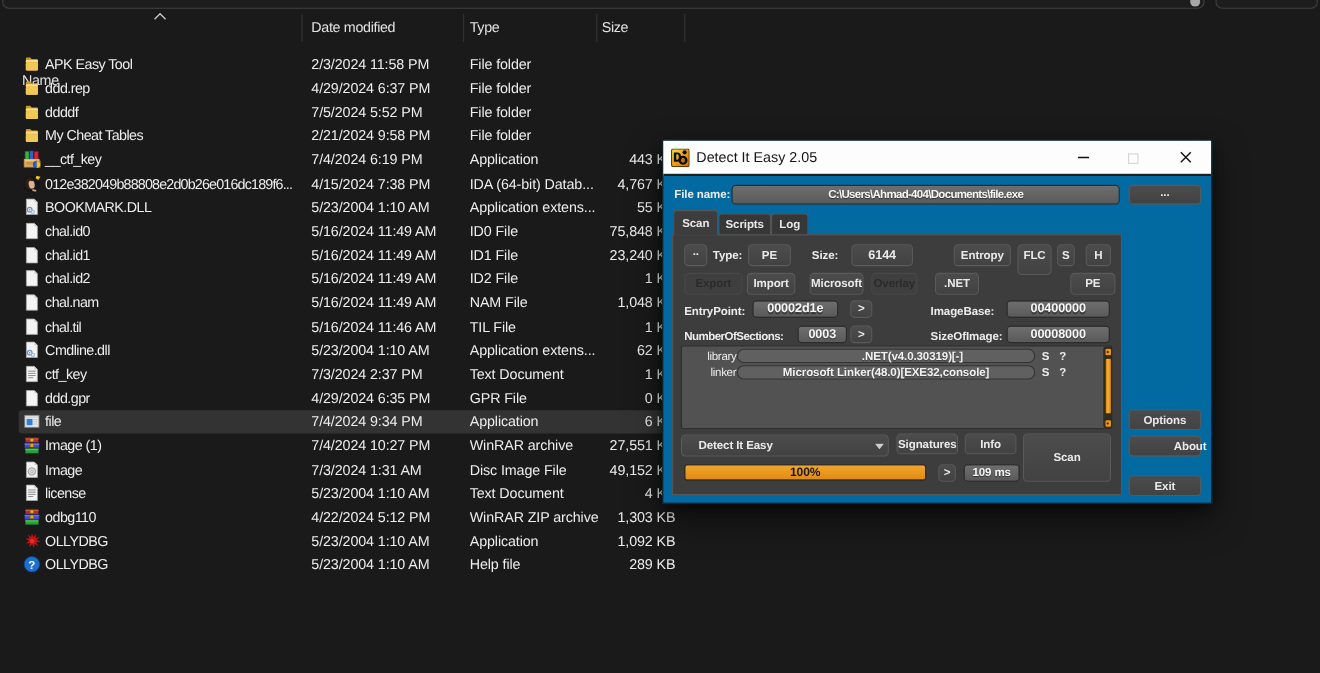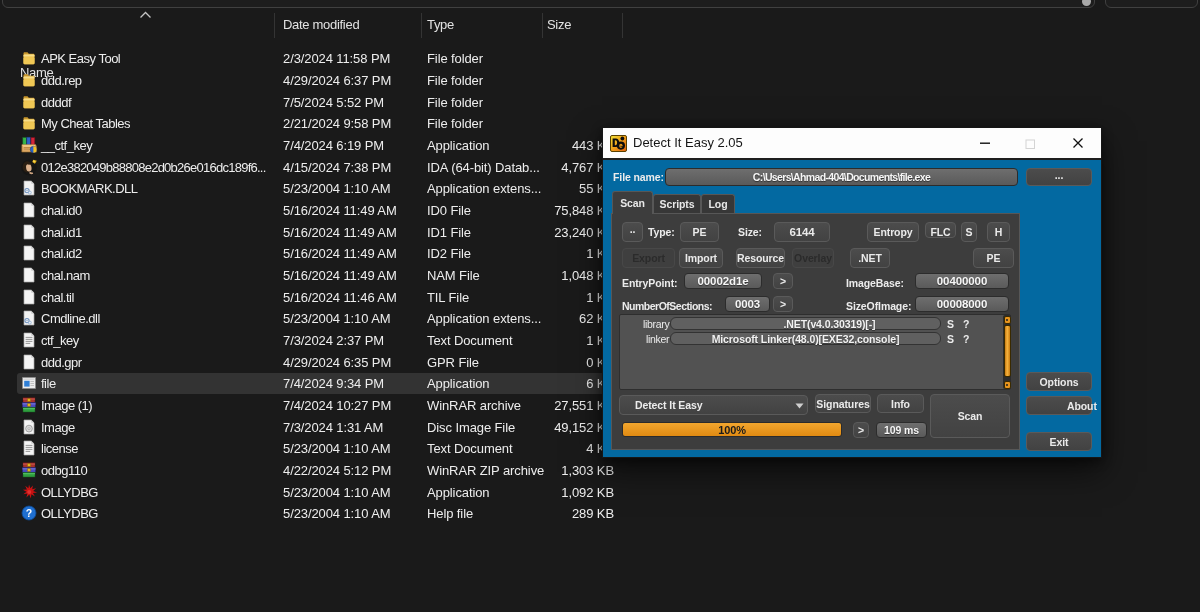--- a/index.html
+++ b/index.html
@@ -368,27 +368,27 @@
     <div class="abs tab" style="left:50px;top:66px;width:48px;height:20px;line-height:19px;background:#373737;">Scripts</div>
     <div class="abs tab" style="left:98px;top:66px;width:34px;height:20px;line-height:19px;background:#373737;">Log</div>
     <div class="abs" id="panel"></div>
 
     <div class="abs btn" style="left:19px;top:94px;width:21px;height:20px;line-height:13px;">..</div>
     <div class="abs lbl" style="left:45px;top:98px;">Type:</div>
     <div class="abs btn" style="left:77px;top:94px;width:39px;height:20px;line-height:19px;">PE</div>
     <div class="abs lbl" style="left:135px;top:98px;">Size:</div>
     <div class="abs btn" style="left:171px;top:94px;width:56px;height:20px;line-height:19px;font-size:11.5px;">6144</div>
     <div class="abs btn" style="left:264px;top:94px;width:52px;height:20px;line-height:19px;">Entropy</div>
-    <div class="abs btn" style="left:322px;top:94px;width:31px;height:16px;line-height:19px;">FLC</div>
+    <div class="abs btn" style="left:322px;top:94px;width:31px;height:28px;line-height:19px;">FLC</div>
     <div class="abs btn" style="left:358px;top:94px;width:16px;height:20px;line-height:19px;">S</div>
     <div class="abs btn" style="left:384px;top:94px;width:23px;height:20px;line-height:19px;">H</div>
 
     <div class="abs btn dis" style="left:19px;top:120px;width:53px;height:20px;line-height:19px;">Export</div>
     <div class="abs btn" style="left:76px;top:120px;width:44px;height:20px;line-height:19px;">Import</div>
-    <div class="abs btn" style="left:133px;top:120px;width:49px;height:20px;line-height:19px;">Resource</div>
+    <div class="abs btn" style="left:133px;top:120px;width:49px;height:20px;line-height:19px;">Microsoft</div>
     <div class="abs btn dis" style="left:189px;top:120px;width:42px;height:20px;line-height:19px;">Overlay</div>
     <div class="abs btn" style="left:247px;top:120px;width:40px;height:20px;line-height:19px;">.NET</div>
     <div class="abs btn" style="left:370px;top:120px;width:41px;height:20px;line-height:19px;">PE</div>
 
     <div class="abs lbl" style="left:19px;top:149px;">EntryPoint:</div>
     <div class="abs fld" style="left:81px;top:145px;width:78px;height:16px;line-height:15px;font-size:11.5px;">00002d1e</div>
     <div class="abs btn" style="left:170px;top:145px;width:20px;height:16px;line-height:15px;">&gt;</div>
     <div class="abs lbl" style="left:243px;top:149px;">ImageBase:</div>
     <div class="abs fld" style="left:312px;top:145px;width:94px;height:16px;line-height:15px;font-size:11.5px;">00400000</div>
 

